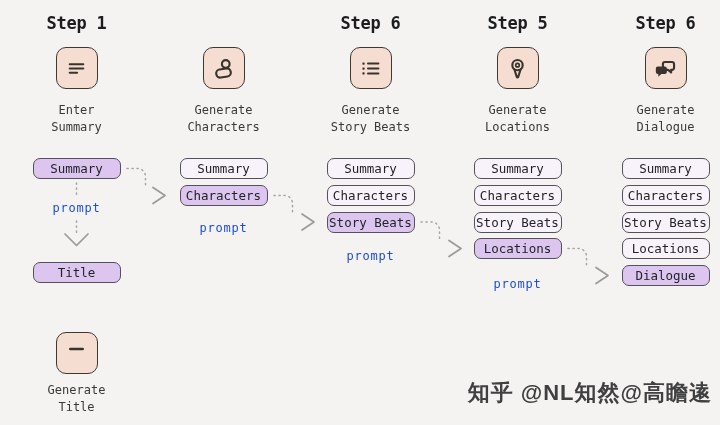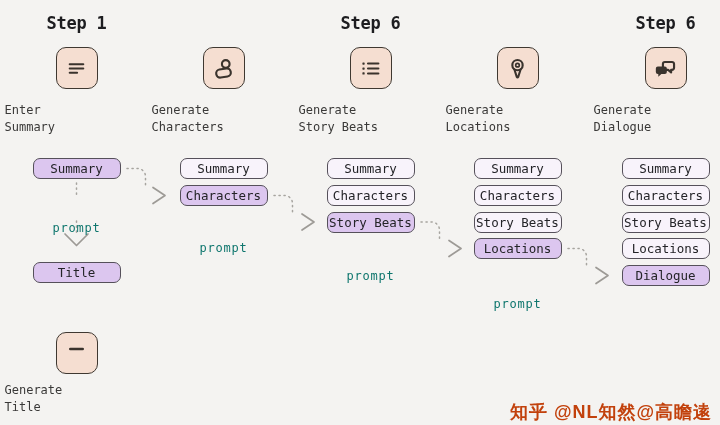--- a/index.html
+++ b/index.html
@@ -14,42 +14,42 @@
   }
   .icon-tile{
     position:absolute;top:47px;left:50%;transform:translateX(-50%);
     width:42px;height:42px;box-sizing:border-box;background:#f5ded1;
     border:1.6px solid #3f3831;border-radius:10px;
     display:flex;align-items:center;justify-content:center;
   }
   .icon-tile svg{width:27px;height:27px;}
   .glyph{stroke:#3a332d;stroke-width:1.9;fill:none;stroke-linecap:round;stroke-linejoin:round;}
   .caption{
-    position:absolute;top:102px;width:100%;
+    position:absolute;top:102px;width:100%;text-align:center;
     font-size:12px;line-height:16.5px;color:#3a3938;
   }
   .caption span{display:block;}
   .pill{
     position:absolute;left:50%;transform:translateX(-50%);
     width:88px;height:21px;box-sizing:border-box;
     background:#f8f3fb;border:1.2px solid #55505a;border-radius:7px;
     display:flex;align-items:center;justify-content:center;
     font-size:12.5px;color:#242428;white-space:nowrap;
   }
   .pill.hl{background:#dcc6ef;}
   .prompt{
     position:absolute;width:100%;text-align:center;
-    font-size:12px;color:#0f766e;letter-spacing:0.8px;margin-top:20px;
+    font-size:12px;color:#1d4ed8;letter-spacing:0.8px;
   }
   .arrows{position:absolute;left:0;top:0;width:720px;height:425px;pointer-events:none;}
   .dots path{stroke:#a6a49f;stroke-width:1.5;fill:none;stroke-dasharray:1.2 3.8;stroke-linecap:round;}
   .chev polyline{stroke:#9d9a96;stroke-width:1.7;fill:none;stroke-linecap:round;stroke-linejoin:round;}
   .watermark{
-    position:absolute;right:8px;top:400px;font-family:"Liberation Sans",sans-serif;
-    font-size:18px;font-weight:700;color:#c2410c;letter-spacing:1px;white-space:nowrap;
+    position:absolute;right:8px;top:378px;font-family:"Liberation Sans",sans-serif;
+    font-size:22px;font-weight:700;color:#404040;letter-spacing:1px;white-space:nowrap;
   }
 </style>
 </head>
 <body>
 
 <div class="canvas">
 
   <svg class="arrows" viewBox="0 0 720 425">
     <g class="dots">
       <path d="M76.5,183 v13"></path>
@@ -124,20 +124,21 @@
       <span>Generate</span>
       <span>Story Beats</span>
     </div>
     <div class="pill" style="top:158px">Summary</div>
     <div class="pill" style="top:185px">Characters</div>
     <div class="pill hl" style="top:212px">Story Beats</div>
     <div class="prompt" style="top:249px">prompt</div>
   </div>
 
   <div class="col" style="left:445.5px">
+    <div class="step-title">Step 5</div>
     <div class="icon-tile">
       <svg viewBox="0 0 24 24">
         <circle class="glyph" cx="12" cy="9" r="4.6"></circle>
         <circle class="glyph" style="stroke-width:1.5" cx="12" cy="9" r="1.6"></circle>
         <path class="glyph" d="M9.2,12.7 L11.3,19.3 Q12,20.6 12.7,19.3 L14.8,12.7"></path>
       </svg>
     </div>
     <div class="caption">
       <span>Generate</span>
       <span>Locations</span>

